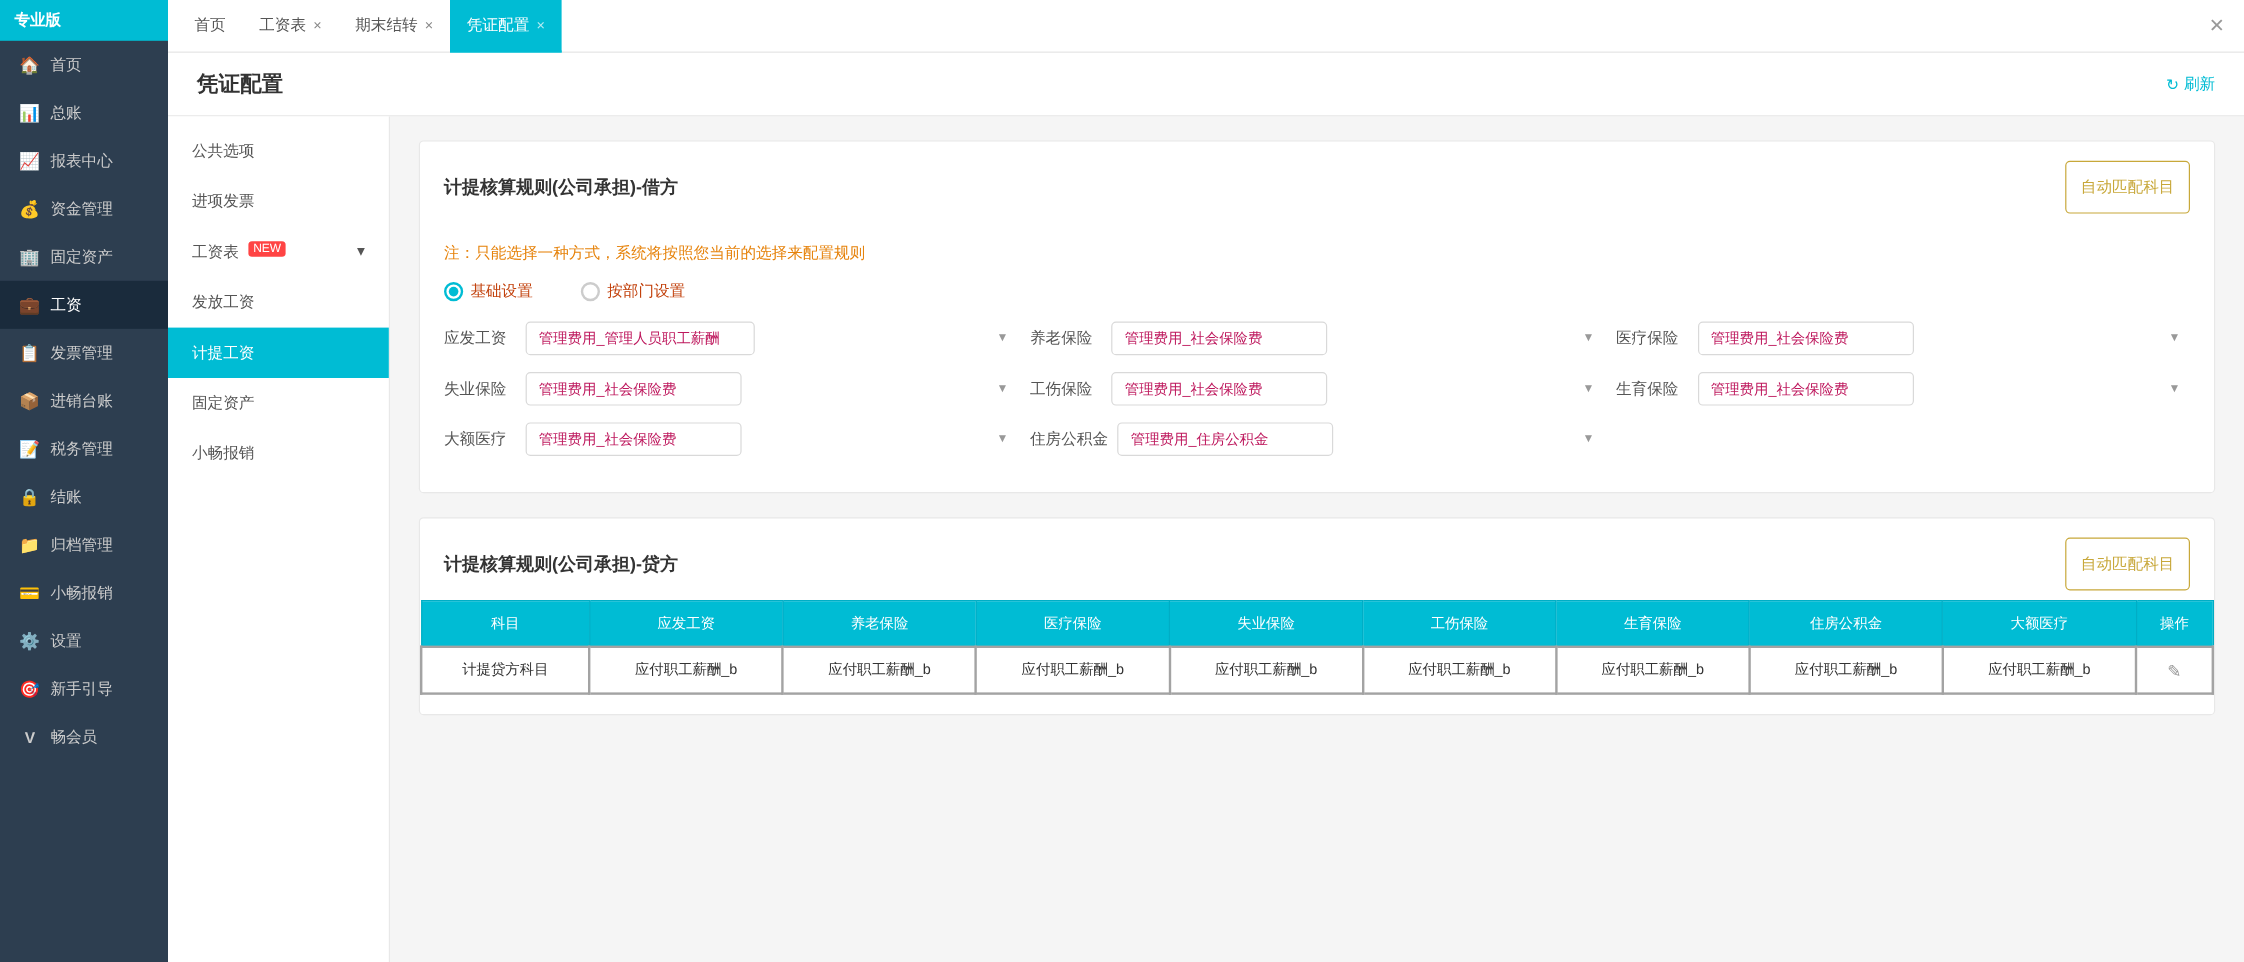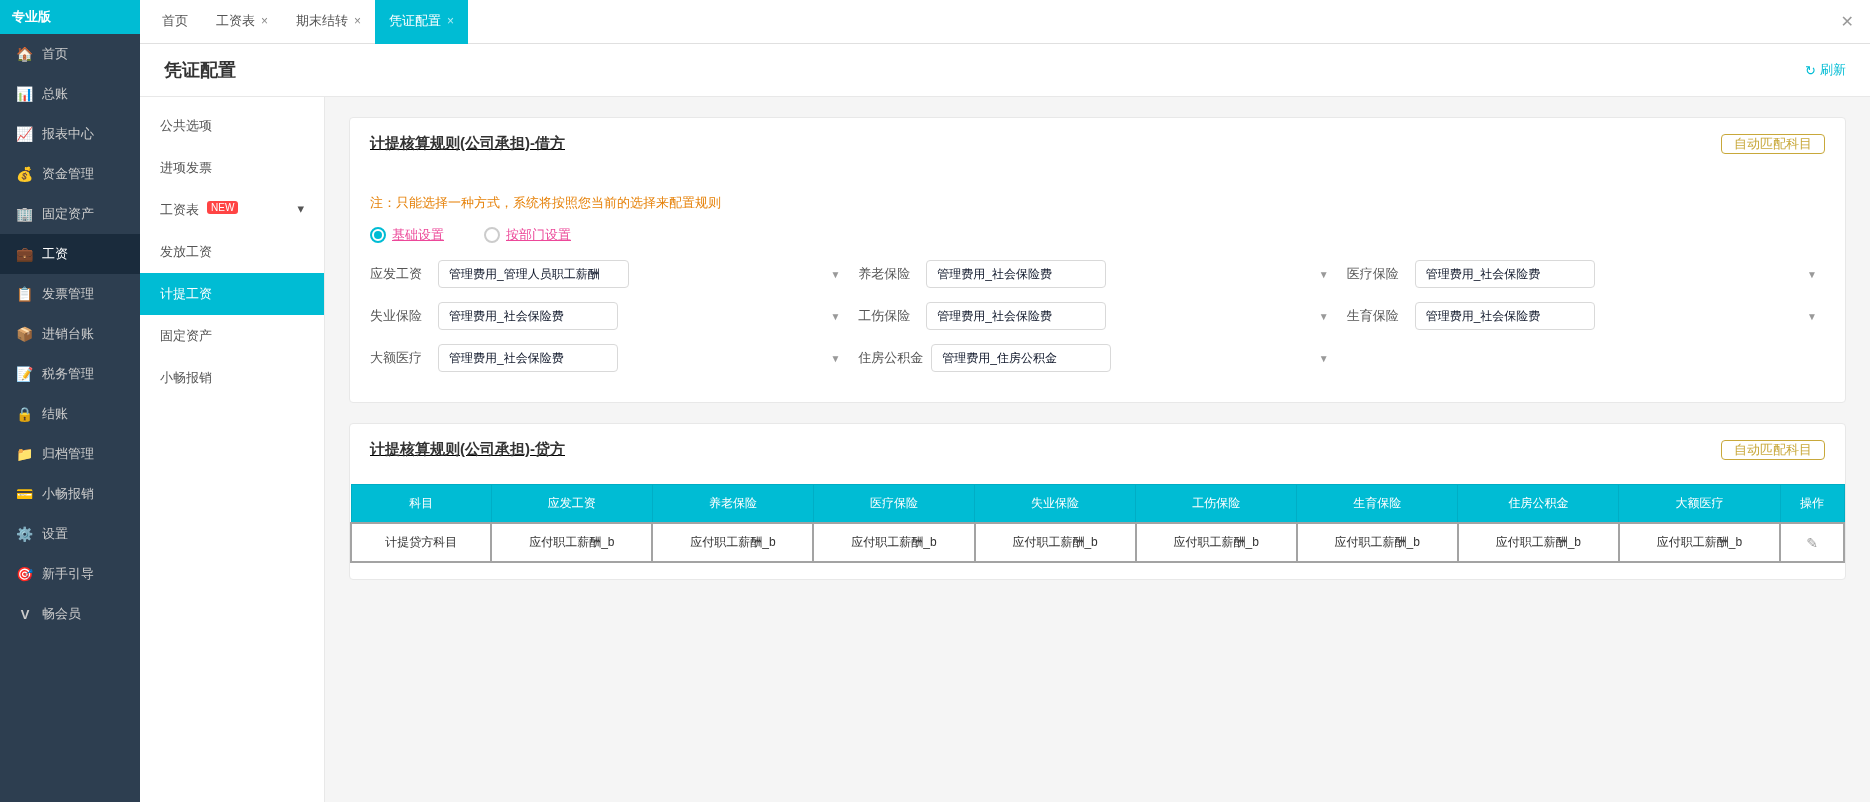--- a/index.html
+++ b/index.html
@@ -168,22 +168,21 @@
       gap: 40px;
       margin-bottom: 16px;
       align-items: center;
     }
     .radio-label {
       display: flex;
       align-items: center;
       gap: 6px;
       cursor: pointer;
       font-size: 13px;
-      color: #ec4899;
-      text-decoration: underline;
+      color: #c2410c;
     }
     .radio-circle {
       width: 16px;
       height: 16px;
       border-radius: 50%;
       border: 2px solid #ccc;
       display: flex;
       align-items: center;
       justify-content: center;
     }
@@ -218,21 +217,21 @@
       font-size: 13px;
       white-space: nowrap;
       min-width: 60px;
     }
     .form-select {
       flex: 1;
       border: 1px solid #d9d9d9;
       border-radius: 4px;
       padding: 6px 28px 6px 10px;
       font-size: 12px;
-      color: #0f172a;
+      color: #be185d;
       background: #fff;
       appearance: none;
       position: relative;
       cursor: pointer;
       min-width: 180px;
     }
     .select-wrapper {
       position: relative;
       flex: 1;
     }
@@ -245,33 +244,33 @@
       font-size: 10px;
       color: #999;
       pointer-events: none;
     }
 
     
     .auto-match-btn {
       border: 1px solid #c8a83a;
       color: #c8a83a;
       background: #fff;
-      padding: 0 12px;
+      padding: 12px 12px;
       border-radius: 4px;
       cursor: pointer;
       font-size: 13px;
       float: right;
-      margin-bottom: 16px;
+      margin-bottom: 0;
     }
 
     .section-top-row {
       display: flex;
       justify-content: space-between;
+      align-items: center;
       padding: 16px 20px 8px;
-      text-decoration: underline;
     }
 
     
     .data-table {
       width: 100%;
       border-collapse: collapse;
       font-size: 12px;
     }
     .data-table th {
       background: #00bcd4;

